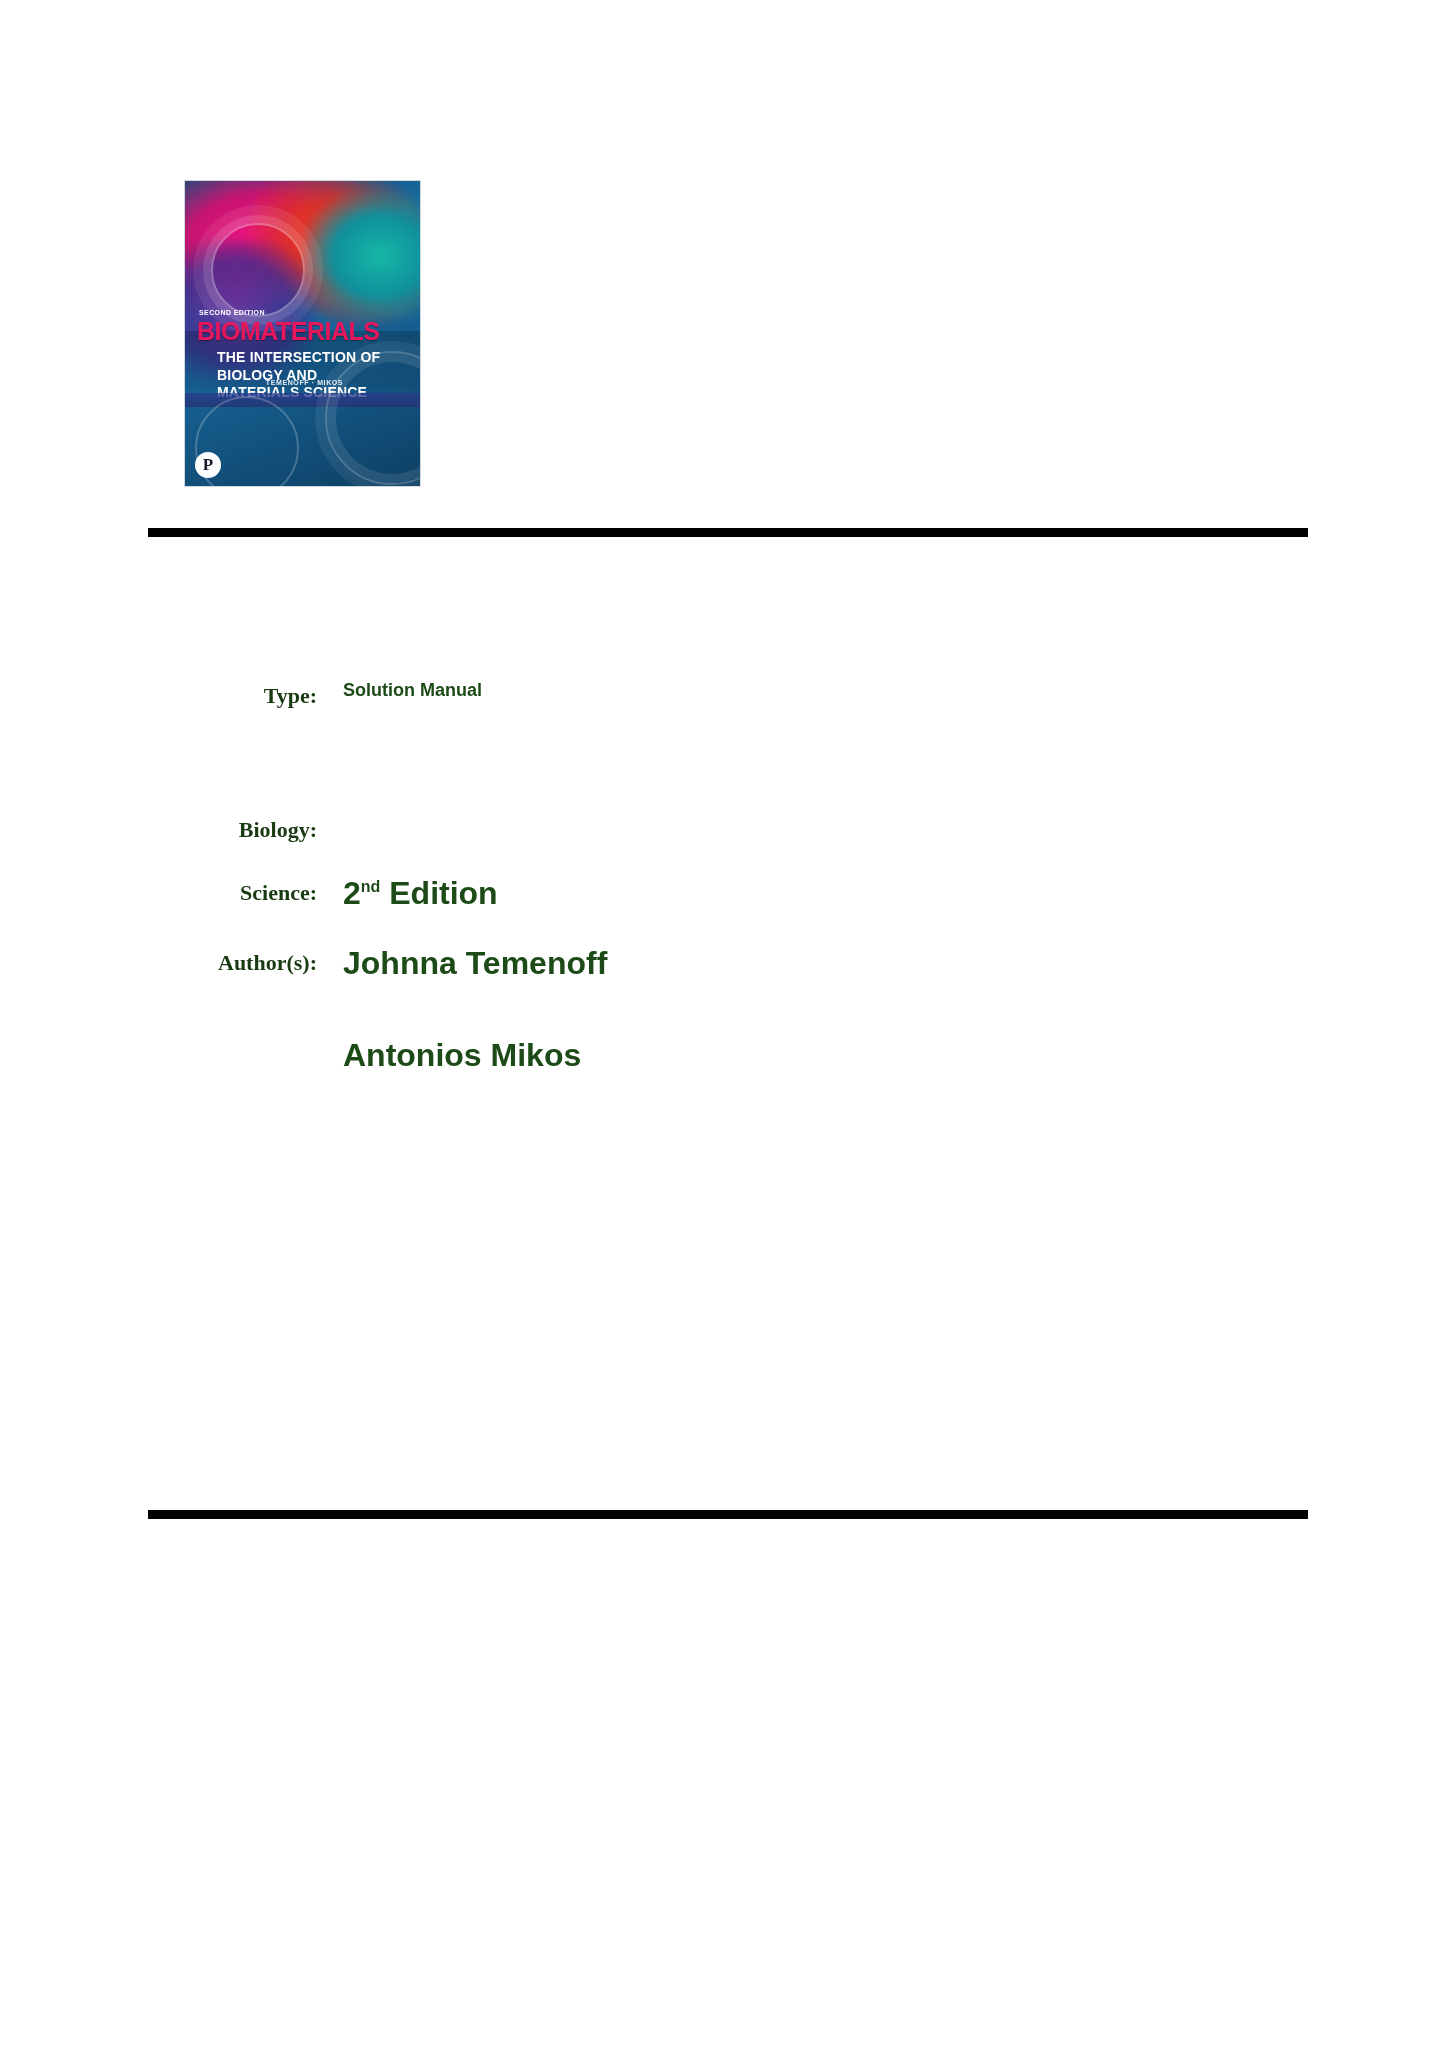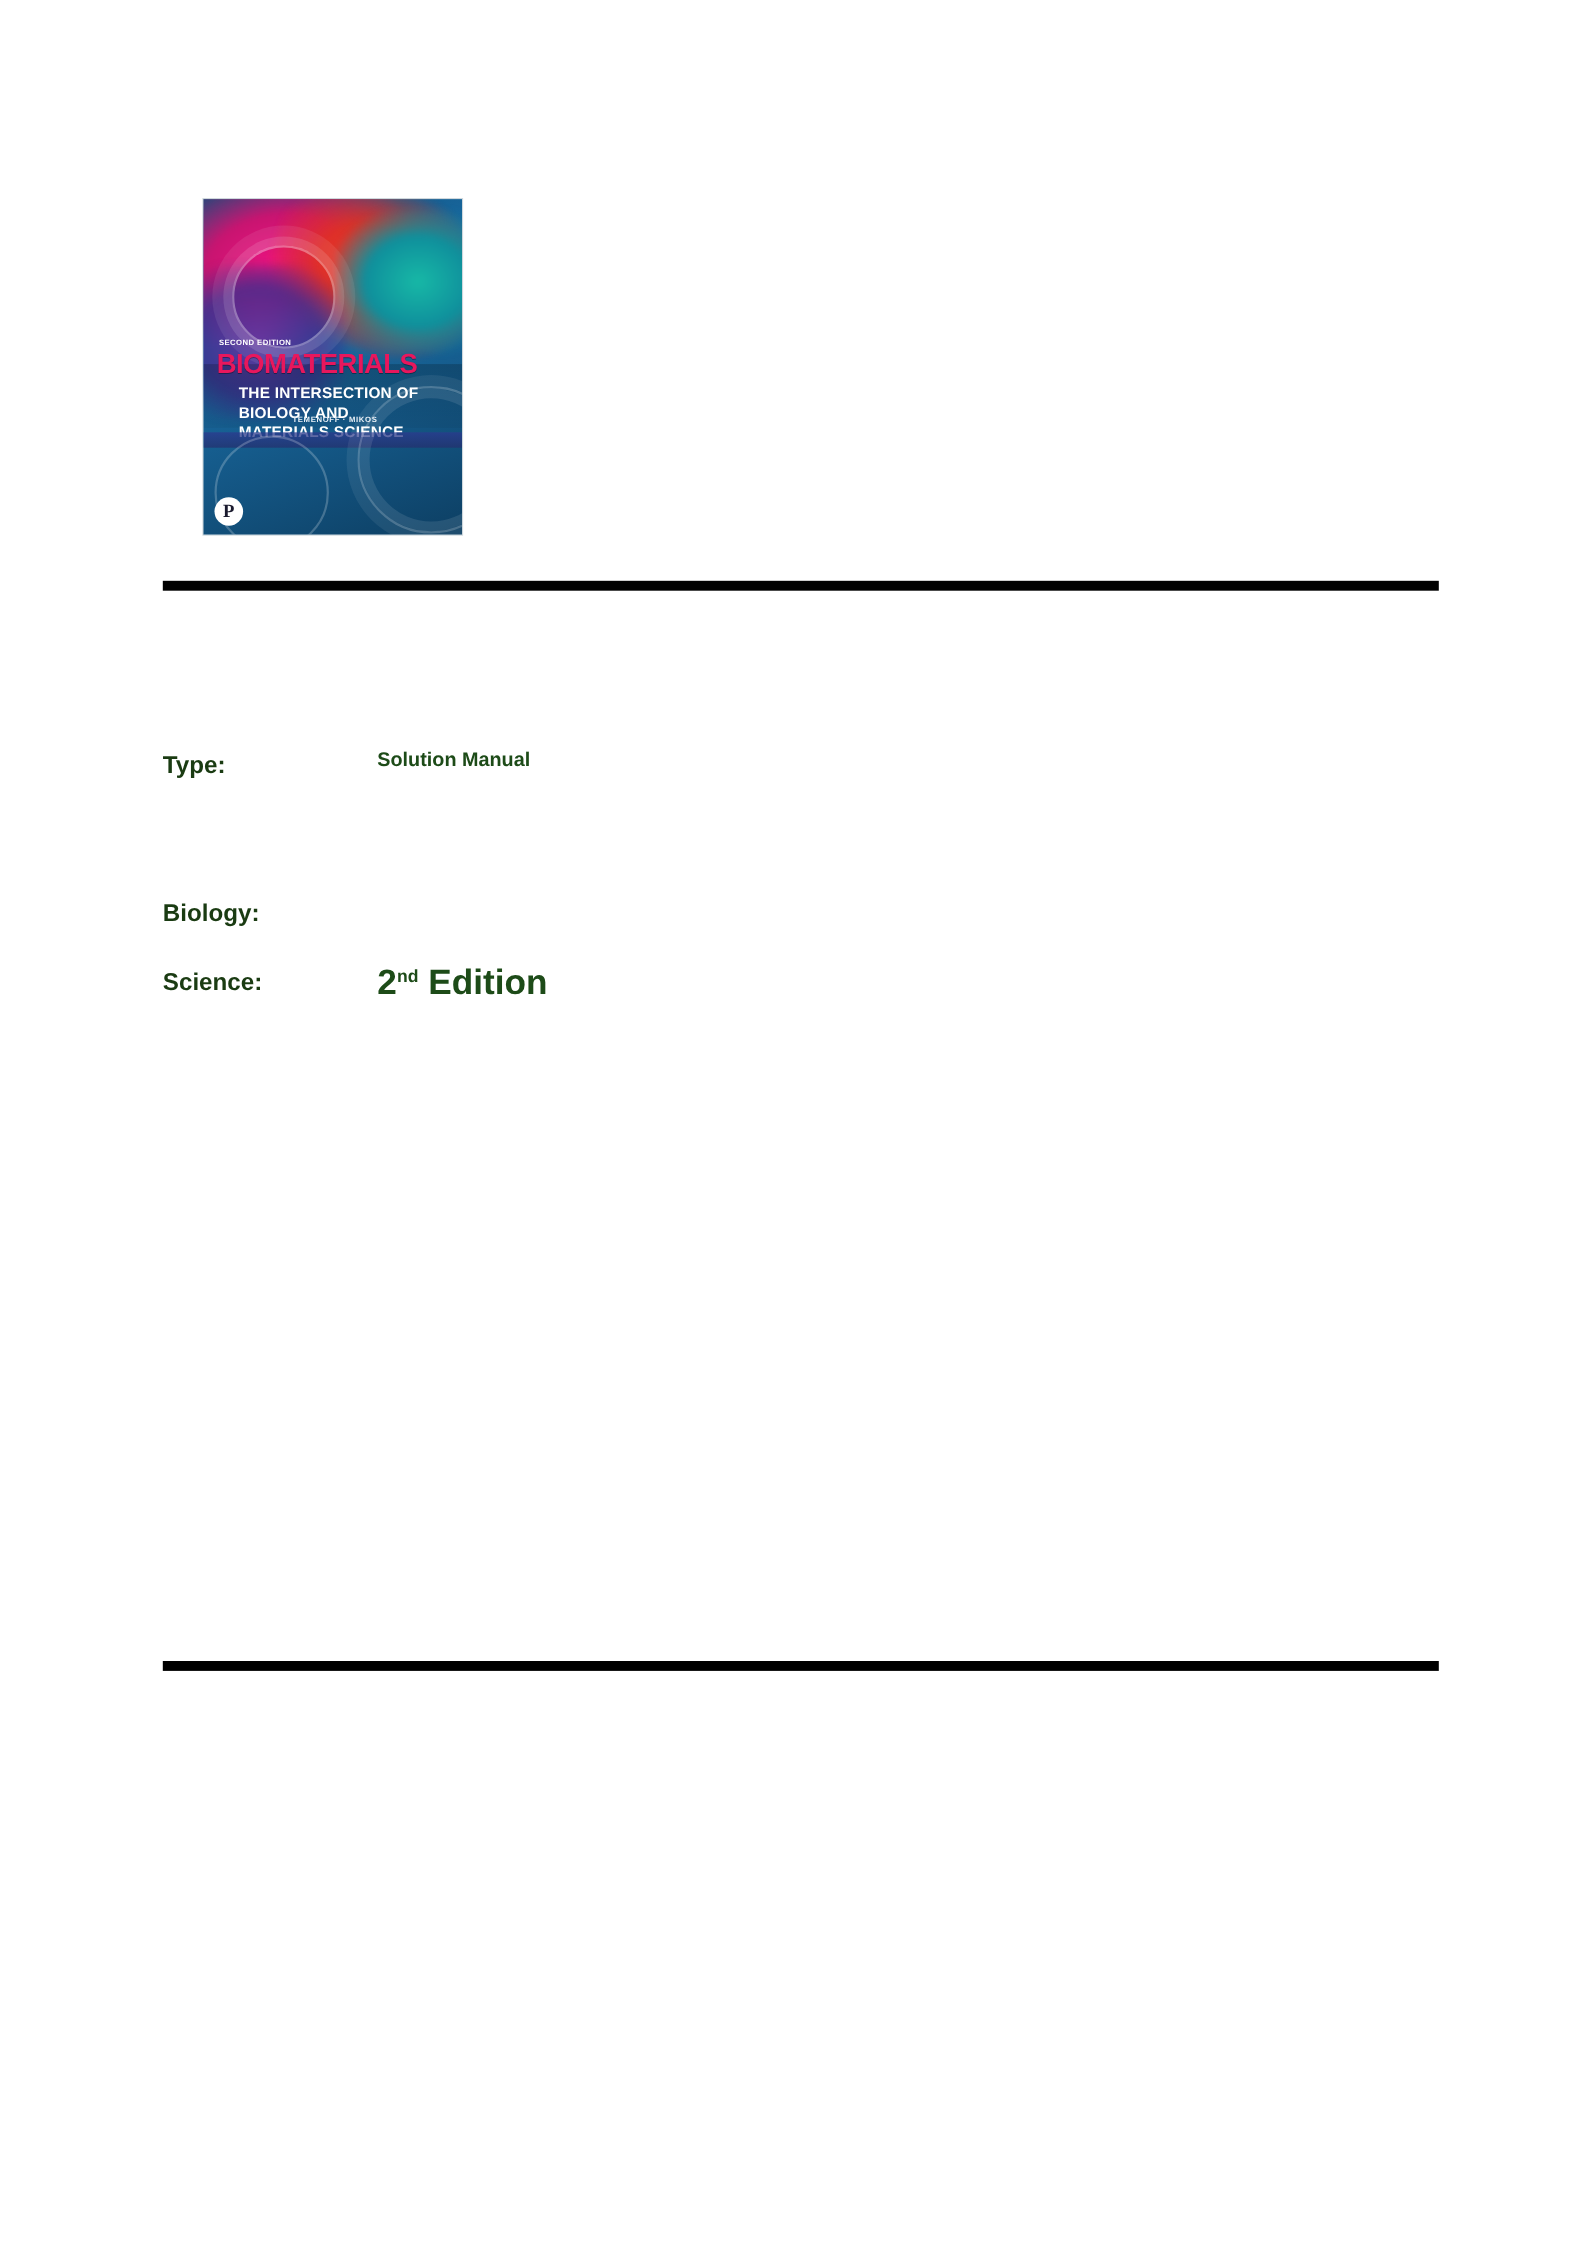--- a/index.html
+++ b/index.html
@@ -196,27 +196,28 @@
     top: 680px;
     width: 1160px;
   }
   .row {
     display: flex;
     align-items: flex-start;
   }
   .label {
     width: 195px;
     flex: 0 0 195px;
-    text-align: left;
+    text-align: right;
     padding-right: 26px;
     box-sizing: border-box;
     color: #1a3b12;
     font-weight: 700;
     font-size: 22px;
     line-height: 1.2;
+    font-family: Liberation Serif, serif;
   }
   .value {
     color: #1d4b18;
     font-weight: 700;
     font-size: 26px;
     line-height: 1.2;
   }
 
   .row-type .label { padding-top: 3px; }
   .row-type .value { font-size: 18px; }
@@ -273,18 +274,25 @@
 
     <div class="row row-resource">
       <div class="label">Biology:</div>
     </div>
 
     <div class="row row-edition">
       <div class="label">Science:</div>
       <div class="value"><span>2</span><sup>nd</sup> <span>Edition</span></div>
     </div>
 
+    <div class="row row-author">
+      <div class="label">Author(s):</div>
+      <div>
+        <div class="value">Johnna Temenoff</div>
+        <div class="author-second">Antonios Mikos</div>
+      </div>
+    </div>
 
   </div>
 
   <div class="rule rule-bottom"></div>
 
 </div>
 
 </body></html>

